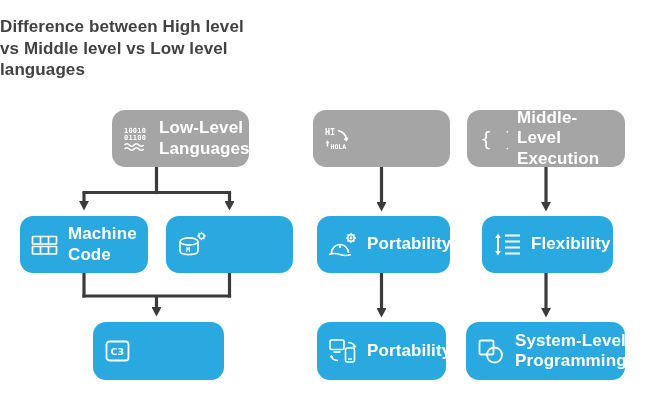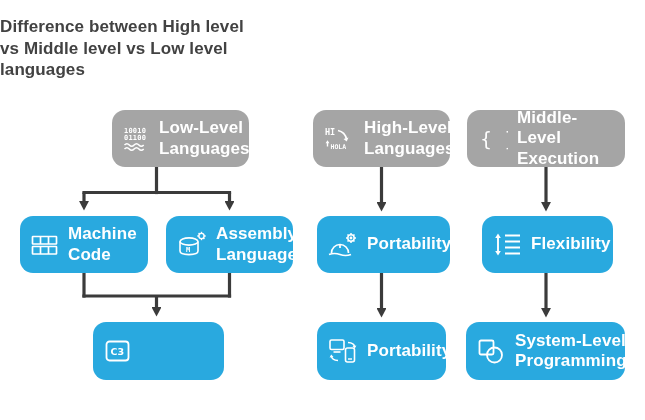--- a/index.html
+++ b/index.html
@@ -91,21 +91,20 @@
 
   <div class="node gray n-high">
     <svg class="icon" width="31" height="27" viewBox="0 0 31 27">
       <text x="1" y="10" font-size="8.5" font-weight="bold" font-family="'DejaVu Sans Mono',monospace">HI</text>
       <path class="stroke" stroke-width="1.7" d="M14,5.5 q7,1.5 8.5,8.5"></path>
       <path d="M19.5,14 l3.2,2.6 l1.8,-4" fill="#ffffff"></path>
       <path class="stroke" stroke-width="1.4" d="M3.5,21.5 v-4.5"></path>
       <path d="M1.6,18.2 l1.9,-3 l1.9,3" fill="#ffffff"></path>
       <text x="6.5" y="24" font-size="6.5" font-weight="bold" font-family="'DejaVu Sans Mono',monospace">HOLA</text>
     </svg>
-    <span class="label">High-Level Languages</span>
   </div>
 
   <div class="node gray n-mid">
     <svg class="icon" width="30" height="30" viewBox="0 0 30 30">
       <text x="2" y="22" font-size="19" font-family="'DejaVu Sans',sans-serif" letter-spacing="3">{ }</text>
     </svg>
     <span class="label">Middle-Level Execution</span>
   </div>
 
   <div class="node blue n-machine">
@@ -128,21 +127,20 @@
       <g class="stroke" stroke-width="1.4">
         <circle cx="24.5" cy="5" r="2.6"></circle>
         <line x1="24.5" y1="0.8" x2="24.5" y2="2.4"></line>
         <line x1="24.5" y1="7.6" x2="24.5" y2="9.2"></line>
         <line x1="20.3" y1="5" x2="21.9" y2="5"></line>
         <line x1="27.1" y1="5" x2="28.7" y2="5"></line>
         <line x1="21.6" y1="2.1" x2="22.7" y2="3.2"></line>
         <line x1="26.3" y1="6.8" x2="27.4" y2="7.9"></line>
       </g>
     </svg>
-    <span class="label">Assembly Language</span>
   </div>
 
   <div class="node blue n-abstract">
     <svg class="icon" width="30" height="28" viewBox="0 0 30 28">
       <path class="stroke" stroke-width="1.7" d="M3.5,22 a8.5,8.5 0 0 1 17,0"></path>
       <path class="stroke" stroke-width="1.7" d="M1,23.5 q5.5,-2 11,0 q5.5,2 11,0"></path>
       <line class="stroke" stroke-width="1.7" x1="12" y1="13.5" x2="12" y2="17"></line>
       <g class="stroke" stroke-width="1.5">
         <circle cx="23" cy="7" r="3.2"></circle>
         <circle cx="23" cy="7" r="0.7"></circle>

